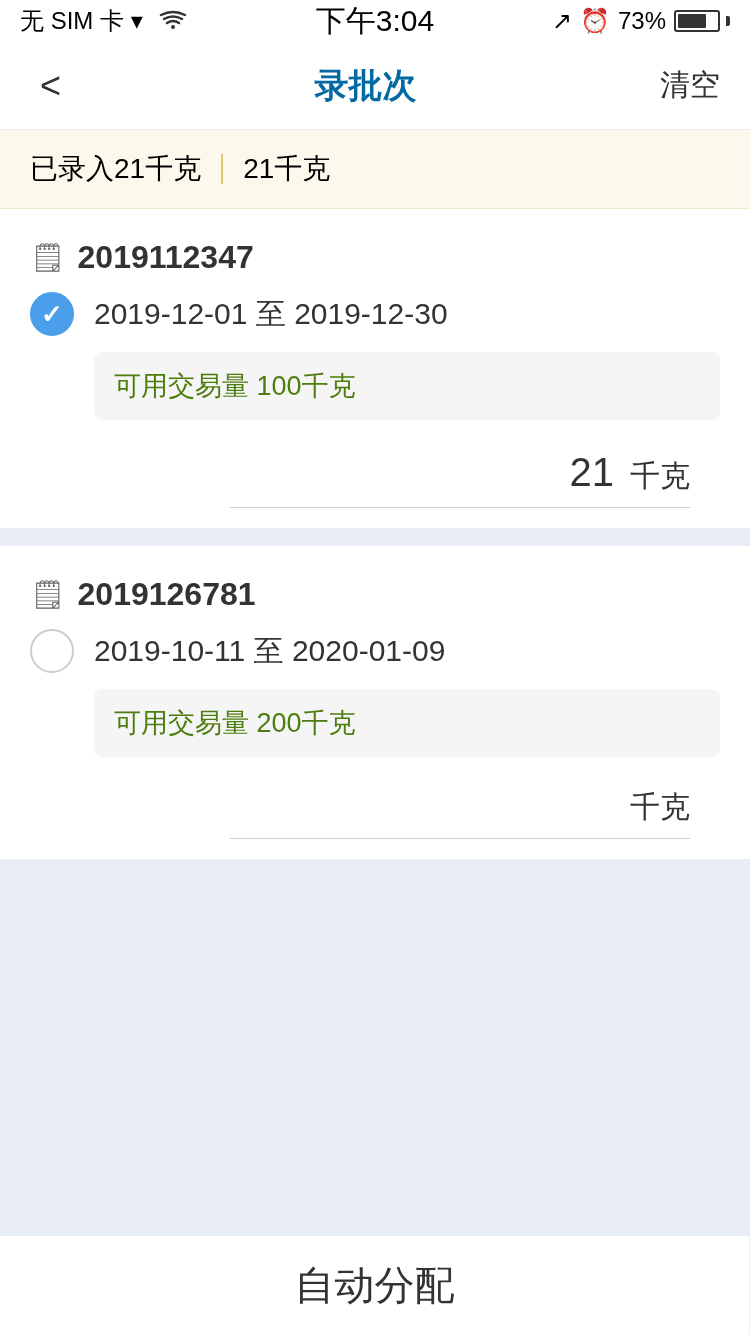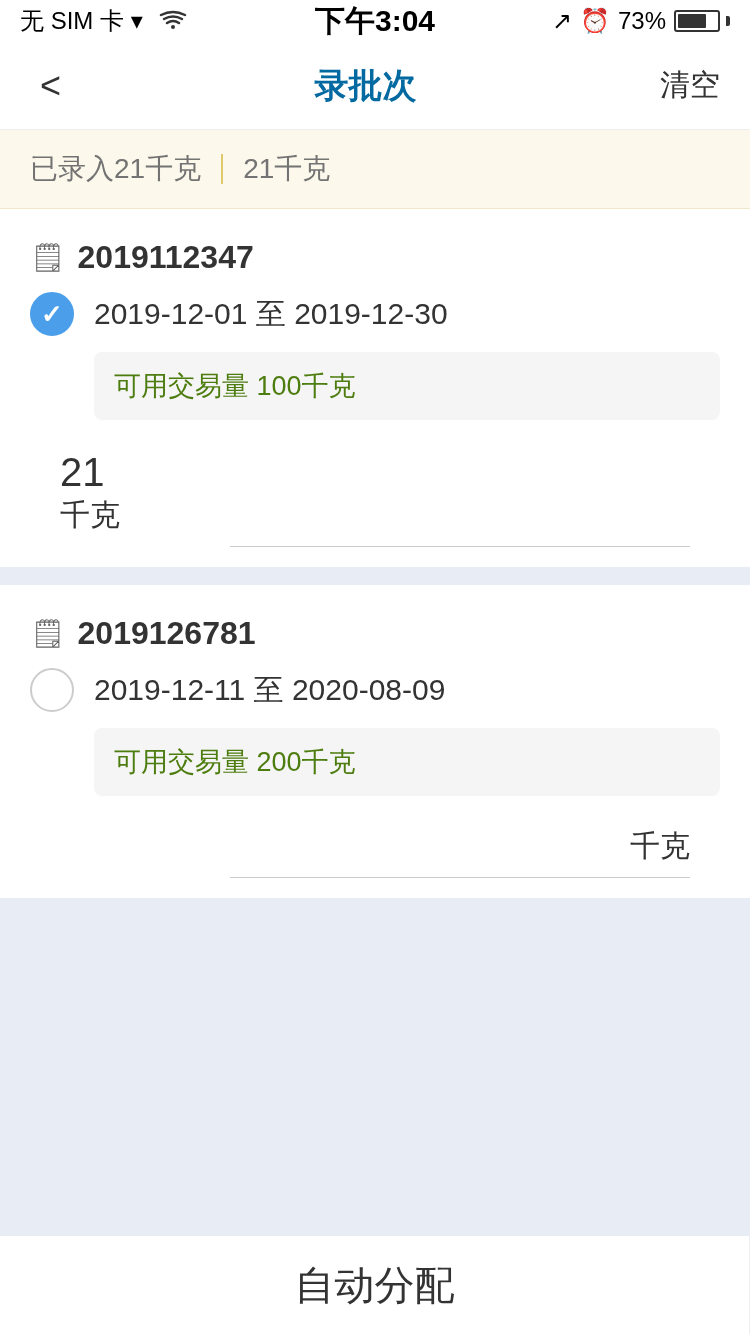--- a/index.html
+++ b/index.html
@@ -26,21 +26,21 @@
       font-weight: 500;
     }
     .status-left {
       display: flex;
       align-items: center;
       gap: 16px;
       text-align: right;
     }
     .status-center {
       font-size: 30px;
-      font-weight: 700;
+      font-weight: 400;
       position: absolute;
       left: 50%;
       transform: translateX(-50%);
     }
     .status-right {
       display: flex;
       align-items: center;
       gap: 8px;
       font-size: 24px;
     }
@@ -104,21 +104,21 @@
     .info-banner {
       background: #fdf8ec;
       padding: 20px 30px;
       display: flex;
       align-items: center;
       gap: 20px;
       border-bottom: 1px solid #f0e8c8;
     }
     .info-text {
       font-size: 28px;
-      color: #737373;
+      color: #000000;
     }
     .info-divider {
       width: 2px;
       height: 30px;
       background: #e0c96a;
     }
     .card-divider {
       height: 18px;
       background: #e8edf5;
     }
@@ -182,21 +182,21 @@
       margin-left: 64px;
       margin-bottom: 10px;
     }
 
     
     .amount-row {
       display: flex;
       align-items: baseline;
       justify-content: flex-end;
       padding: 20px 30px 10px 30px;
-      flex-direction: column;
+      gap: 16px;
     }
     .amount-number {
       font-size: 40px;
       font-weight: 500;
       color: #333;
     }
     .amount-unit {
       font-size: 30px;
       color: #333;
     }
@@ -339,21 +339,21 @@
   <div class="card-divider"></div>
 
   <div class="batch-item">
     <div class="batch-header">
       <span class="batch-icon">🗒</span>
       <span class="batch-id">2019126781</span>
     </div>
     <div class="batch-row">
       <div class="radio-circle">
       </div>
-      <span class="batch-date">2019-12-11 至 2020-08-09</span>
+      <span class="batch-date">2019-10-11 至 2020-01-09</span>
     </div>
     <div class="available-box">可用交易量 200千克</div>
     <div class="input-row">
       <span class="input-unit">千克</span>
     </div>
     <div class="input-underline"></div>
   </div>
 
   <div class="bottom-space"></div>
 

